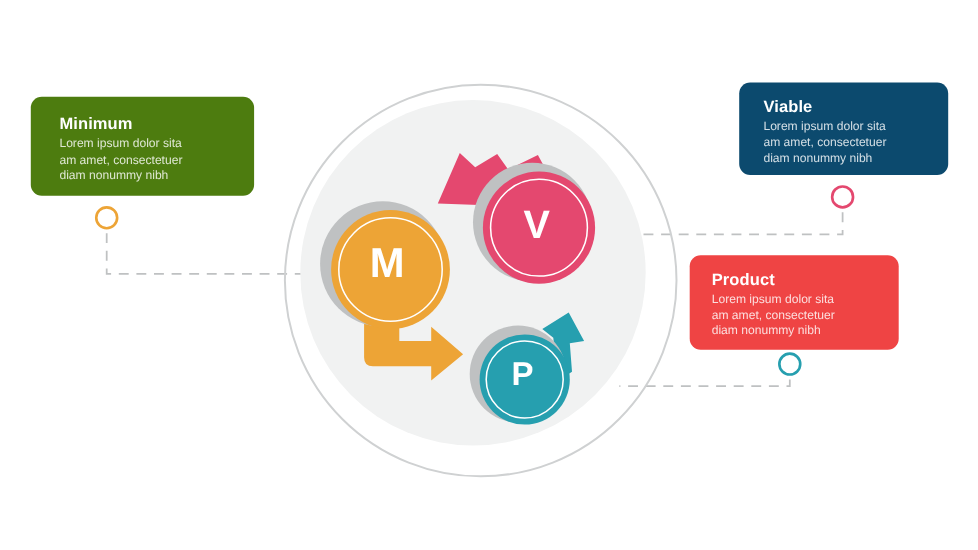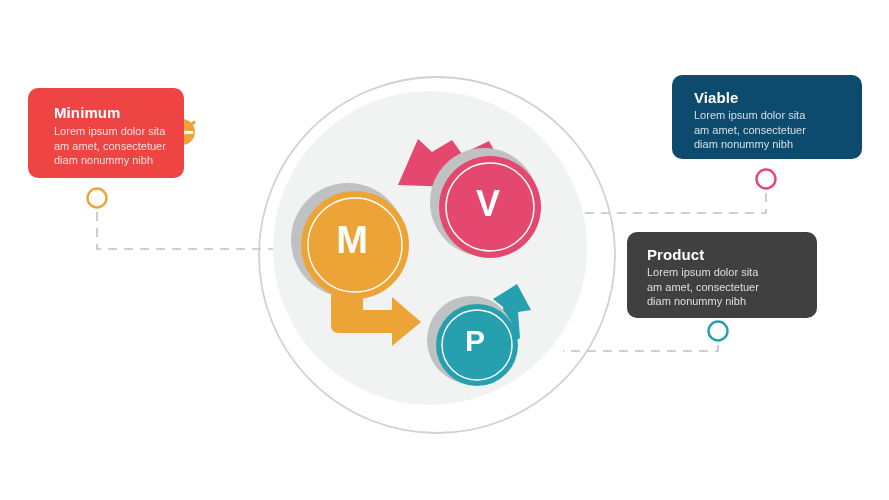--- a/index.html
+++ b/index.html
@@ -50,29 +50,29 @@
   }
   .card-desc {
     position: absolute;
     color: rgba(255,255,255,.82);
     font-size: 11px;
     line-height: 14.5px;
     width: 125px;
   }
 
   
-  #card-minimum { left: 28px;  top: 88px;  width: 156px; height: 90px; background: #ef4444; }
+  #card-minimum { left: 28px;  top: 88px;  width: 203px; height: 90px; background: #4d7c0f; }
   #card-minimum .card-title { left: 26px; top: 16px; }
   #card-minimum .card-desc  { left: 26px; top: 36px; }
 
   #card-viable { left: 672px; top: 75px;  width: 190px; height: 84px; background: #0c4a6e; }
   #card-viable .card-title { left: 22px; top: 14px; }
   #card-viable .card-desc  { left: 22px; top: 33px; }
 
-  #card-product { left: 627px; top: 232px; width: 190px; height: 86px; background: #404040; }
+  #card-product { left: 627px; top: 232px; width: 190px; height: 86px; background: #ef4444; }
   #card-product .card-title { left: 20px; top: 14px; }
   #card-product .card-desc  { left: 20px; top: 33px; }
 
   
   .node-letter {
     position: absolute;
     color: #ffffff;
     font-weight: bold;
     text-align: center;
     line-height: 1;

